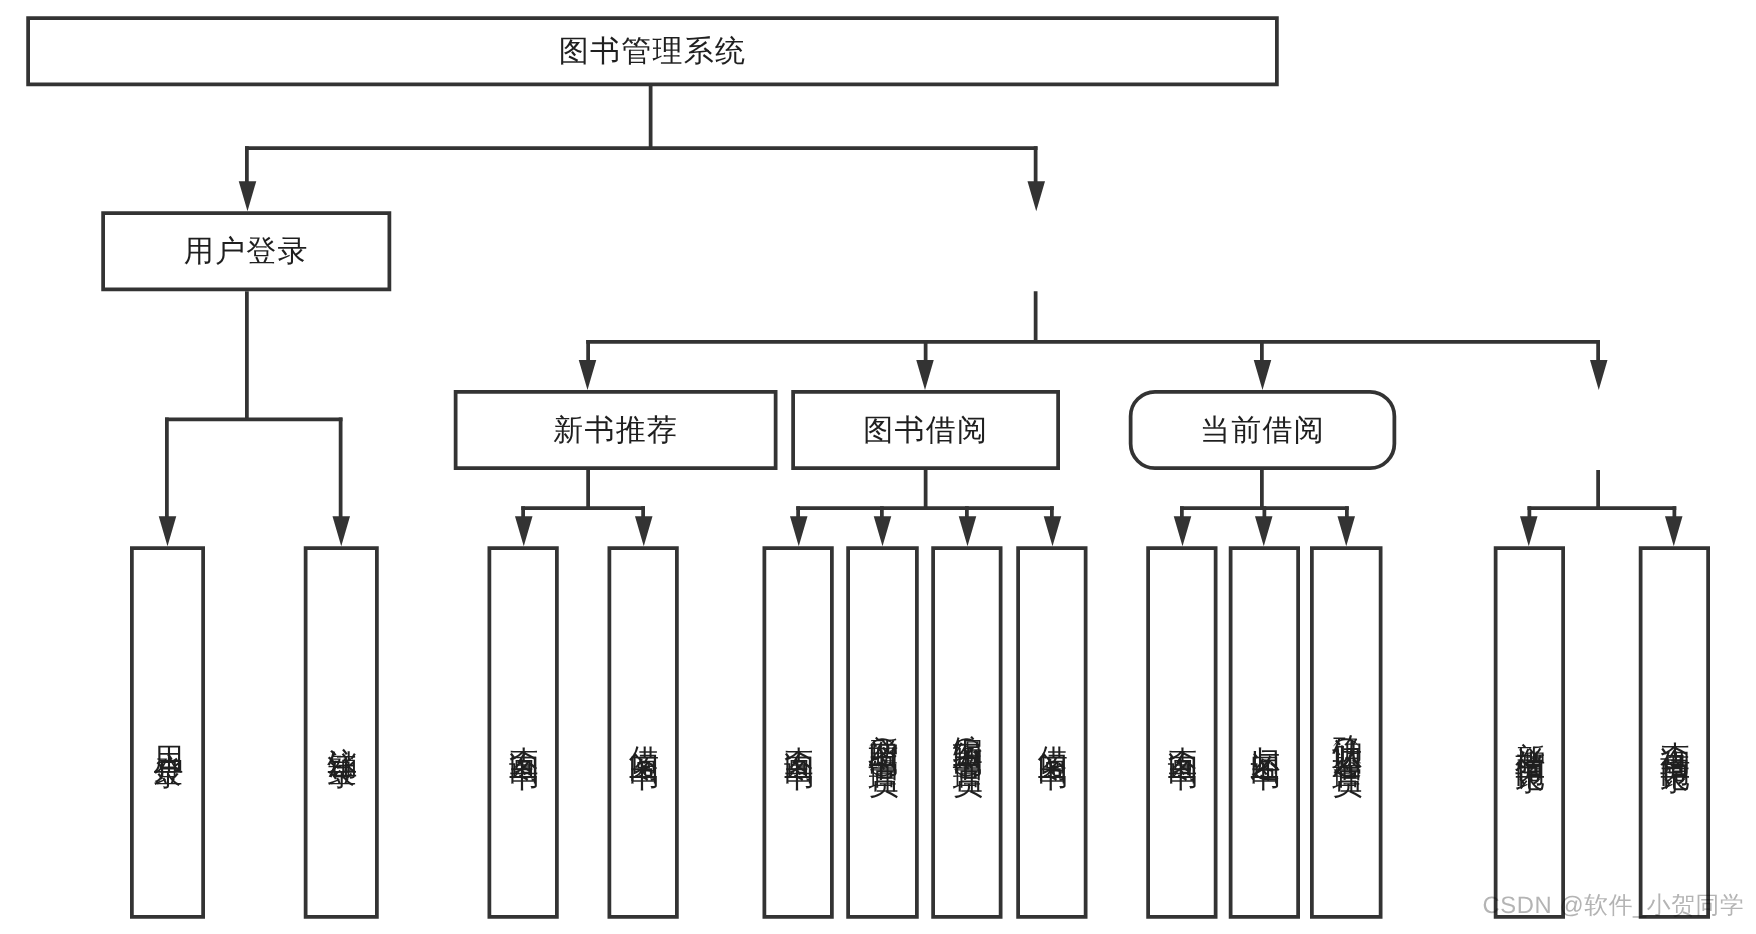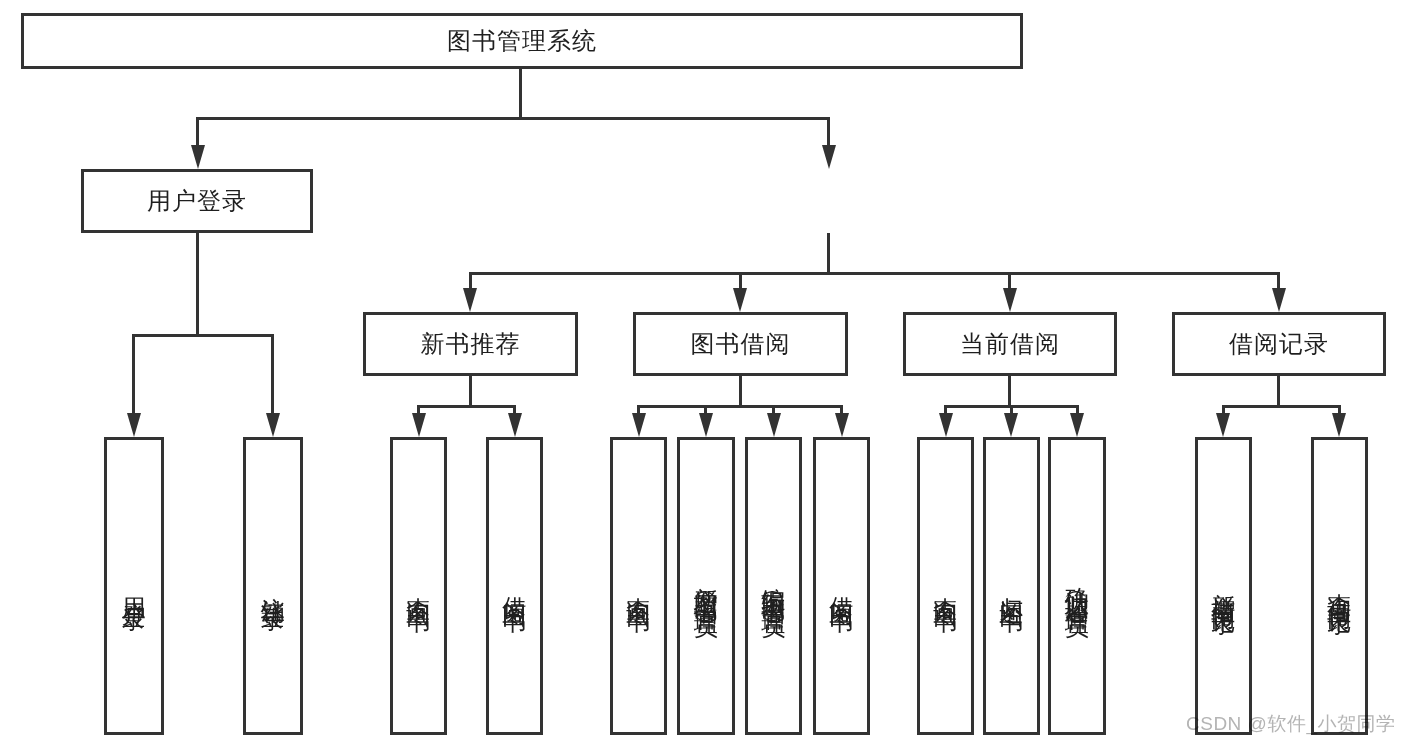--- a/index.html
+++ b/index.html
@@ -63,35 +63,32 @@
 
   <div class="bx" style="left:21px;top:13px;width:1002px;height:56px;">
     <span class="hlabel">图书管理系统</span>
   </div>
 
   <div class="bx" style="left:81px;top:169px;width:232px;height:64px;">
     <span class="hlabel">用户登录</span>
   </div>
 
 
-  <div class="bx" style="left:363px;top:312px;width:215px;height:64px;">
+  <div class="bx" style="left:363px;top:312px;width:259px;height:64px;">
     <span class="hlabel">新书推荐</span>
   </div>
 
   <div class="bx" style="left:633px;top:312px;width:215px;height:64px;text-align:right;">
     <span class="hlabel">图书借阅</span>
   </div>
 
-  <div class="bx" style="left:903px;top:312px;width:214px;height:64px;">
+  <div class="bx" style="left:903px;top:312px;width:214px;height:64px;border-radius:21px;">
     <span class="hlabel">当前借阅</span>
   </div>
 
-  <div class="bx" style="left:1172px;top:312px;width:214px;height:64px;">
-    <span class="hlabel">借阅记录</span>
-  </div>
 
   <div class="bx" style="left:104px;top:437px;width:60px;height:298px;">
     <span class="vlabel">用户登录</span>
   </div>
 
   <div class="bx" style="left:243px;top:437px;width:60px;height:298px;">
     <span class="vlabel">注销登录</span>
   </div>
 
   <div class="bx" style="left:390px;top:437px;width:57px;height:298px;">

